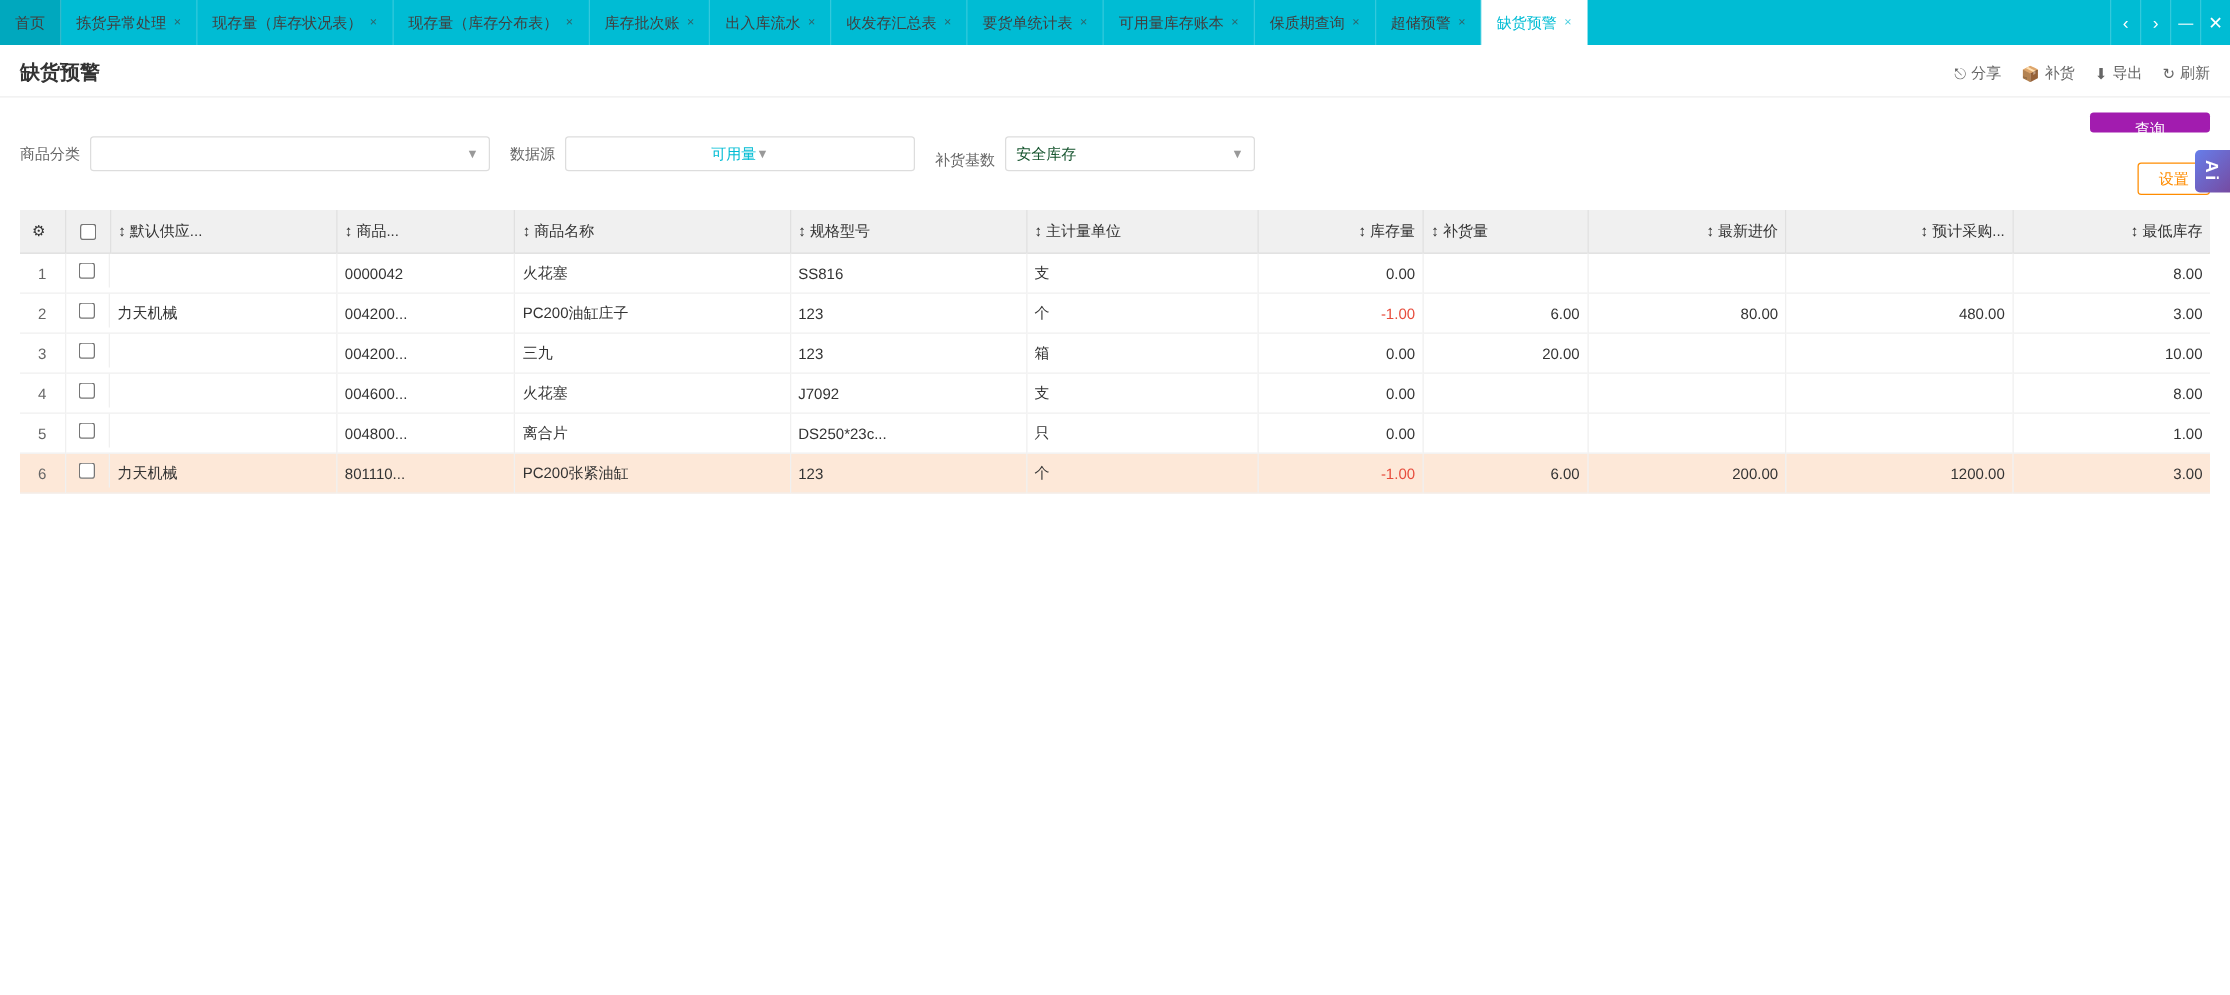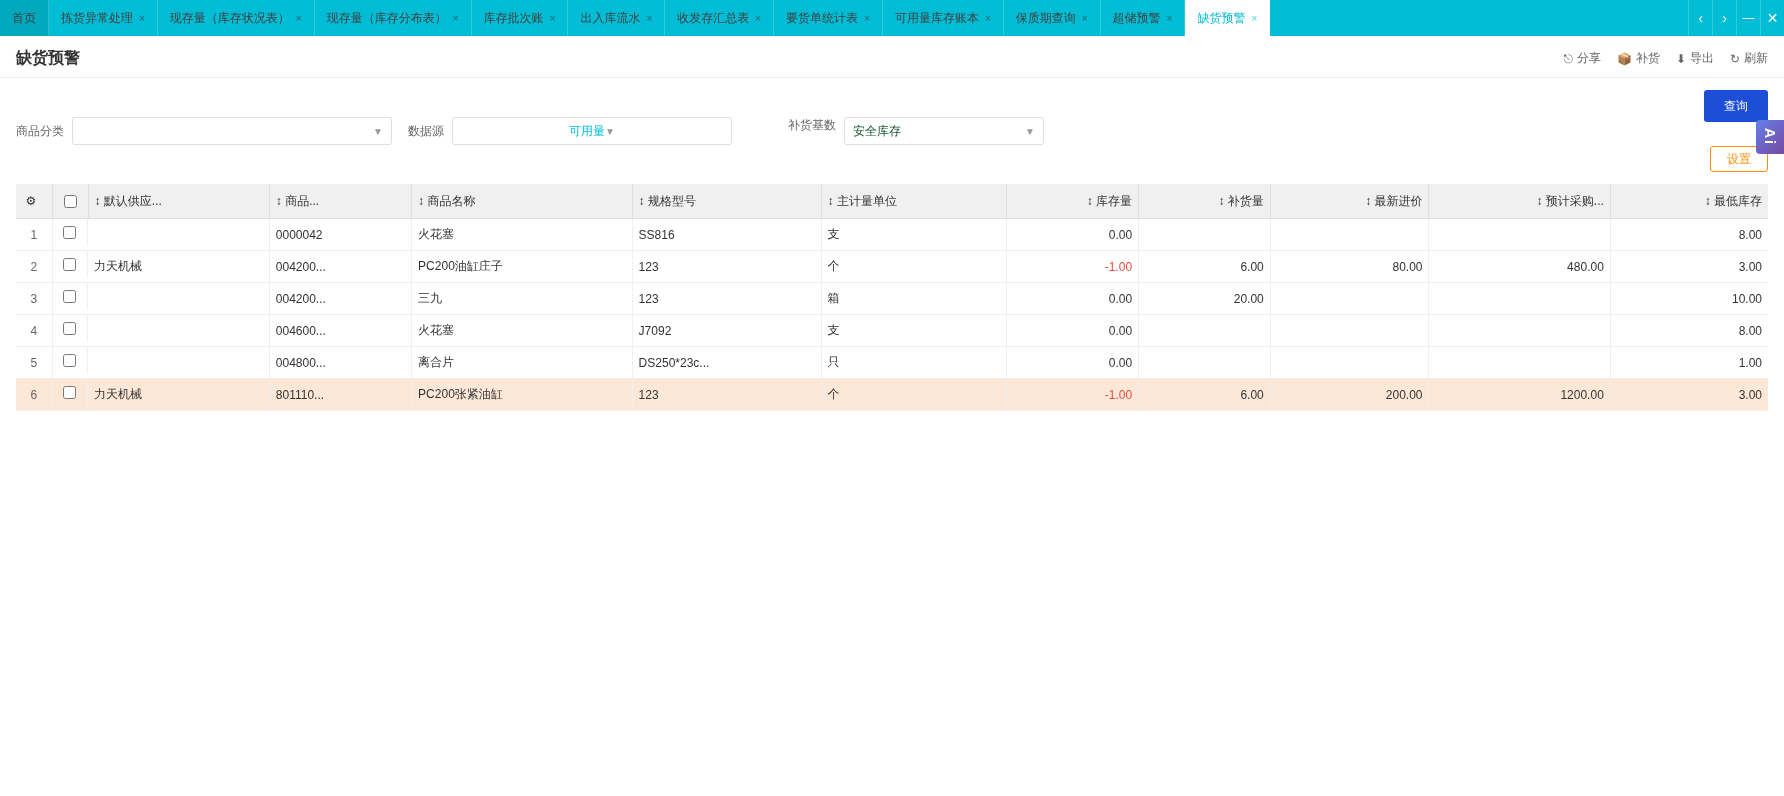--- a/index.html
+++ b/index.html
@@ -126,45 +126,44 @@
     }
     .filter-select-value {
       color: #00bcd4;
     }
     .filter-select .arrow {
       color: #999;
       font-size: 10px;
     }
     .filter-group-replenish {
       display: flex;
-      align-items: flex-start;
+      align-items: flex-end;
       gap: 8px;
-      margin-left: 40px;
     }
     .replenish-value {
       color: #14532d;
       font-size: 12px;
     }
 
     .filter-right {
       margin-left: auto;
       display: flex;
       flex-direction: column;
       gap: 4px;
       align-items: flex-end;
     }
     .btn-query {
-      background: #1d4ed8;
+      background: #a21caf;
       color: #fff;
       border: none;
       border-radius: 3px;
-      padding: 5px 20px;
-      cursor: pointer;
-      font-size: 12px;
-      height: 32px;
+      padding: 5px 36px;
+      cursor: pointer;
+      font-size: 12px;
+      height: 16px;
     }
     .btn-settings {
       background: #fff;
       color: #ff8c00;
       border: 1px solid #ff8c00;
       border-radius: 3px;
       padding: 4px 16px;
       cursor: pointer;
       font-size: 12px;
       height: 26px;
@@ -391,21 +390,21 @@
           </th>
           <th>
             <span>↕ 规格型号</span>
           </th>
           <th>
             <span>↕ 主计量单位</span>
           </th>
           <th style="text-align:right;">
             <span>↕ 库存量</span>
           </th>
-          <th style="text-align:right;">
+          <th style="text-align:left;">
             <span>↕ 补货量</span>
           </th>
           <th style="text-align:right;">
             <span>↕ 最新进价</span>
           </th>
           <th style="text-align:right;">
             <span>↕ 预计采购...</span>
           </th>
           <th style="text-align:right;">
             <span>↕ 最低库存</span>

